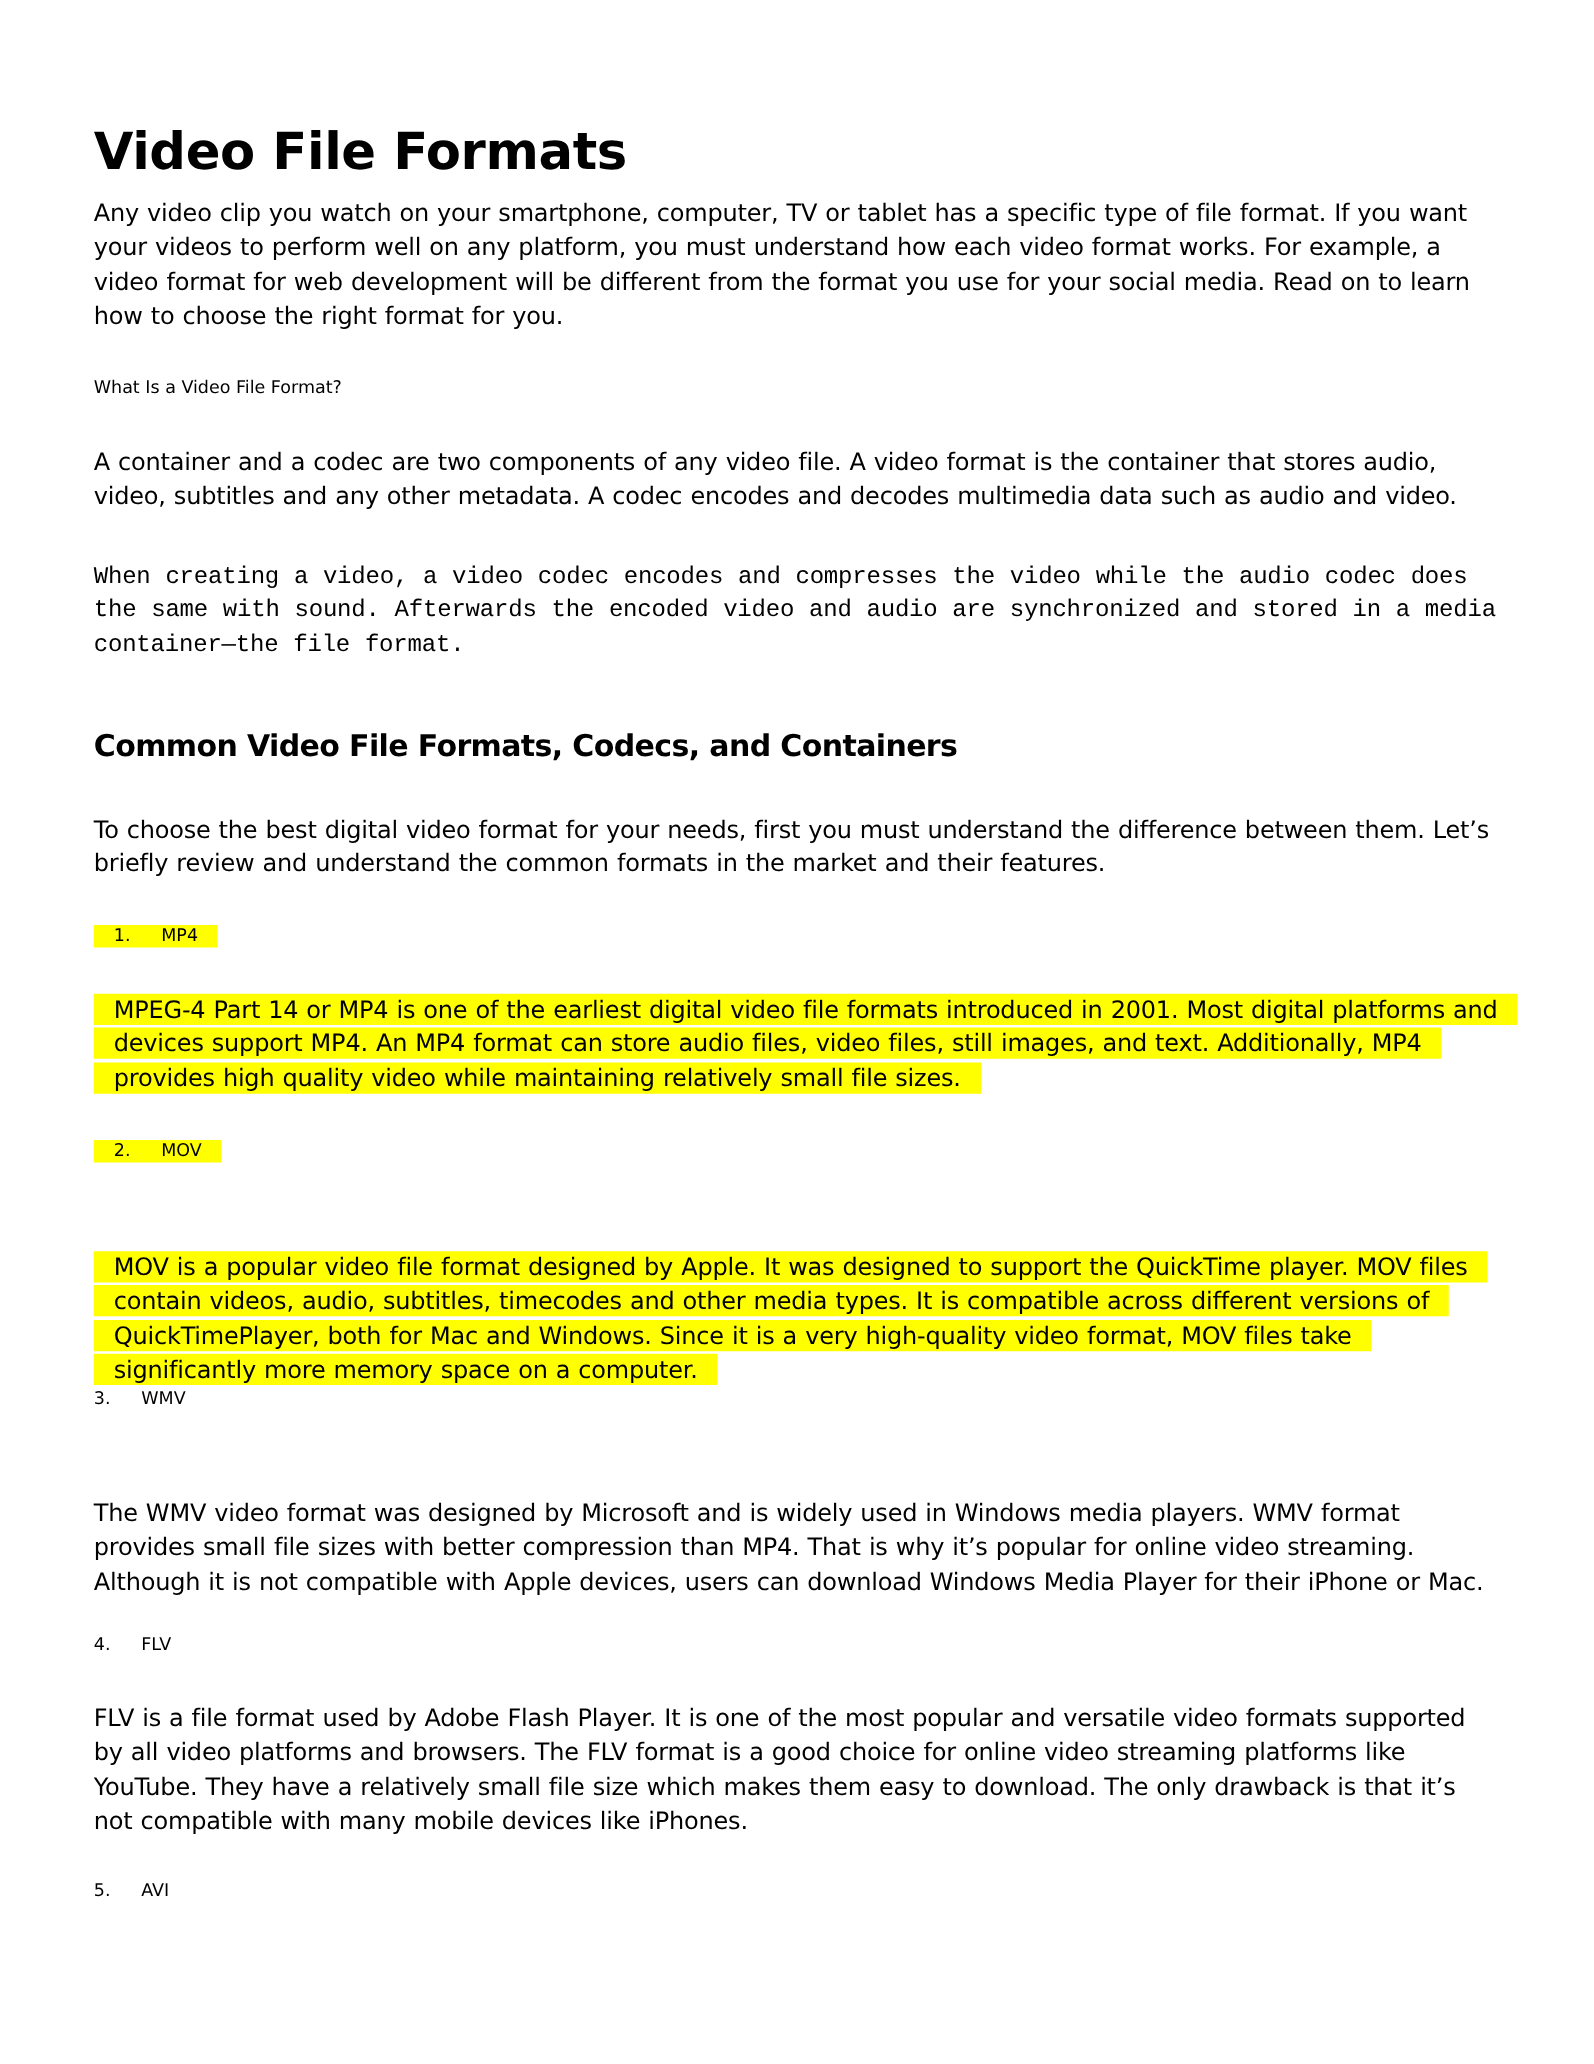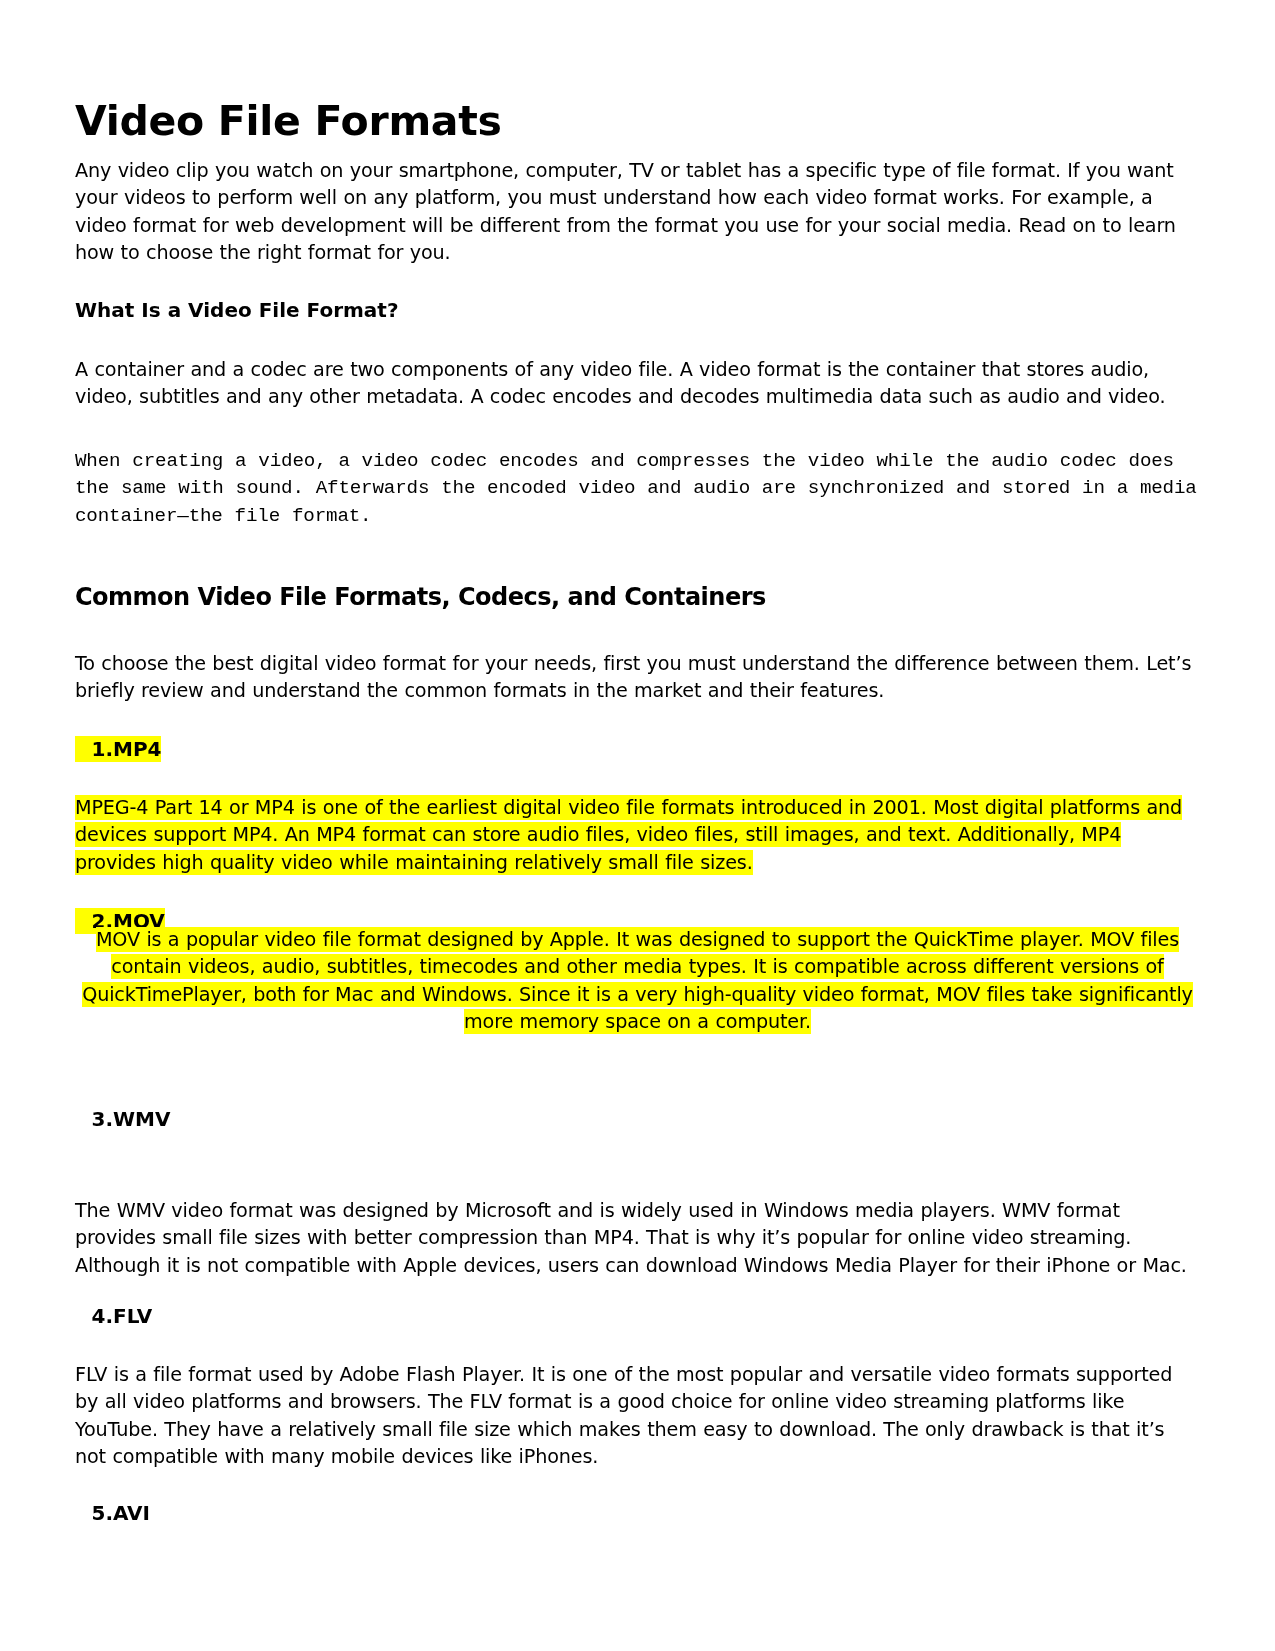--- a/index.html
+++ b/index.html
@@ -2,23 +2,23 @@
 <html><head>
 <meta charset="utf-8">
 <style>
   html, body { margin:0; padding:0; background:#ffffff; }
   body { width:1275px; height:1651px; overflow:hidden; position:relative;
          font-family:"DejaVu Sans", sans-serif; color:#000; }
   .page { position:absolute; left:75px; top:0; width:1125px; }
   .abs { position:absolute; left:0; margin:0; }
   h1.title { font-size:41px; font-weight:bold; letter-spacing:-0.3px; line-height:50px;margin-top:20px; }
   h2.sec { font-size:24px; font-weight:bold; letter-spacing:-0.5px; line-height:42px; }
-  h3.sub { font-size:20px; font-weight:bold; line-height:28px;text-align:right; }
+  h3.sub { font-size:14px; font-weight:normal; line-height:28px; }
   p.body { font-size:19.2px; line-height:27.4px; width:1125px; letter-spacing:-0.15px; word-spacing:0.5px; }
-  .hl { background:#ffff00; box-decoration-break:clone; -webkit-box-decoration-break:clone; padding:1px 0; }
+  .hl { background:#ffff00; box-decoration-break:clone; -webkit-box-decoration-break:clone; padding:1px 16px; }
   .num { display:inline-block; width:38px; }
 </style>
 </head>
 <body>
 
 <div class="page">
 
   <h1 class="abs title" style="top:76px;">Video File Formats</h1>
 
   <p class="abs body" style="top:157px;">Any video clip you watch on your smartphone, computer, TV or tablet has a specific type of file format. If you want your videos to perform well on any platform, you must understand how each video format works. For example, a video format for web development will be different from the format you use for your social media. Read on to learn how to choose the right format for you.</p>
@@ -36,21 +36,21 @@
   <h3 class="abs sub" style="top:735px;">
     <span class="hl"><span class="num">1.</span><span>MP4</span></span>
   </h3>
   <p class="abs body" style="top:794px;">
     <span class="hl">MPEG-4 Part 14 or MP4 is one of the earliest digital video file formats introduced in 2001. Most digital platforms and devices support MP4. An MP4 format can store audio files, video files, still images, and text. Additionally, MP4 provides high quality video while maintaining relatively small file sizes.</span>
   </p>
 
   <h3 class="abs sub" style="top:907px;">
     <span class="hl"><span class="num">2.</span><span>MOV</span></span>
   </h3>
-  <p class="abs body" style="top:926px;text-align:center;">
+  <p class="abs body" style="top:1000px;">
     <span class="hl">MOV is a popular video file format designed by Apple. It was designed to support the QuickTime player. MOV files contain videos, audio, subtitles, timecodes and other media types. It is compatible across different versions of QuickTimePlayer, both for Mac and Windows. Since it is a very high-quality video format, MOV files take significantly more memory space on a computer.</span>
   </p>
 
   <h3 class="abs sub" style="top:1105px;">
     <span class="num">3.</span><span>WMV</span>
   </h3>
   <p class="abs body" style="top:1164px;margin-top:33px;">The WMV video format was designed by Microsoft and is widely used in Windows media players. WMV format provides small file sizes with better compression than MP4. That is why it’s popular for online video streaming. Although it is not compatible with Apple devices, users can download Windows Media Player for their iPhone or Mac.</p>
 
   <h3 class="abs sub" style="top:1302px;">
     <span class="num">4.</span><span>FLV</span>

